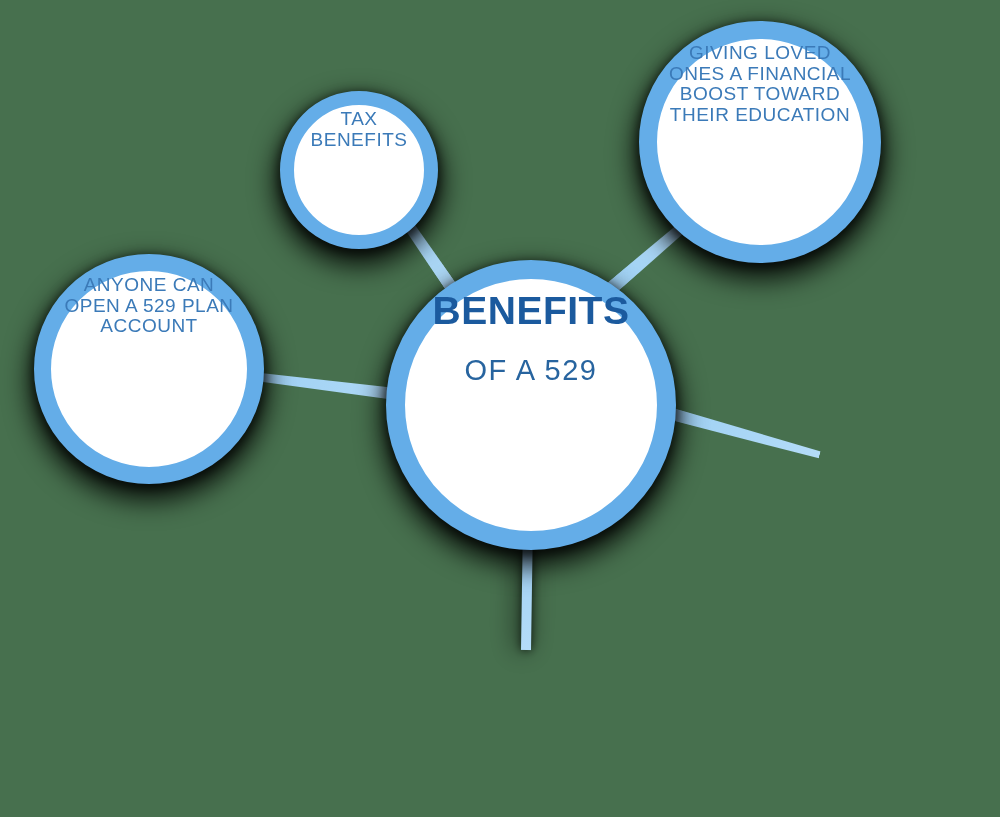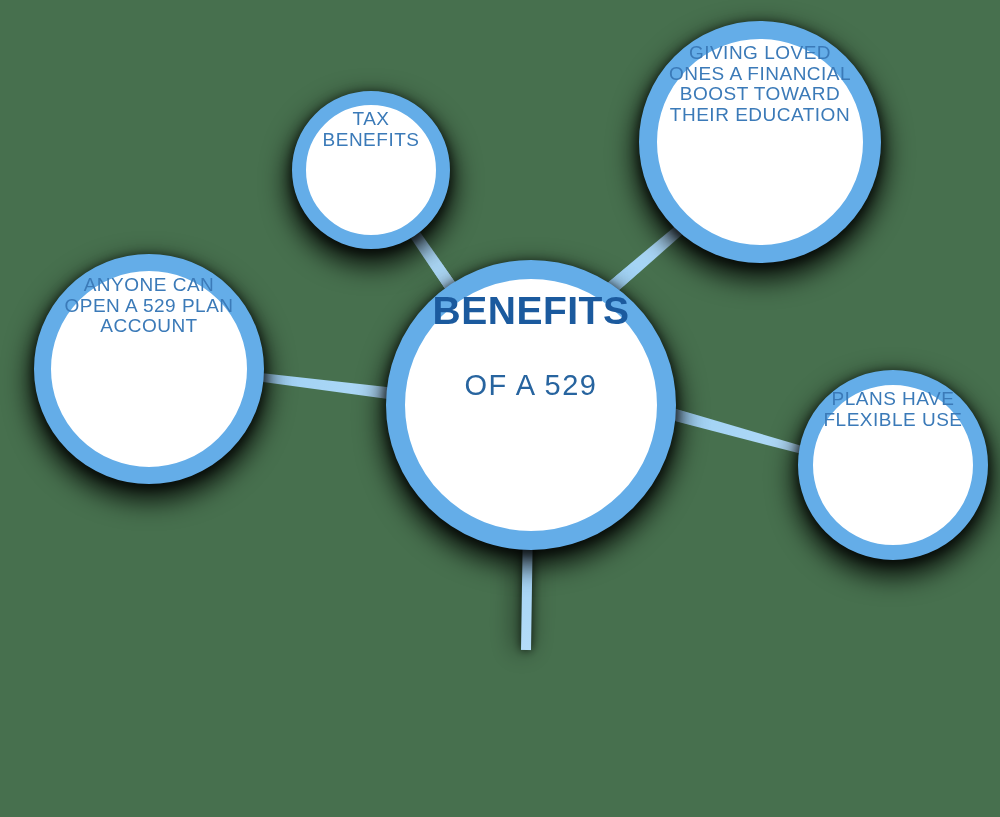--- a/index.html
+++ b/index.html
@@ -56,40 +56,40 @@
     white-space:pre-line;
     color:var(--node-text-color);
     font-size:19px;
     line-height:1.08;
     letter-spacing:0.5px;
     font-weight:400;
     padding:4px;
   }
   .n-center{left:386px;top:260px;width:290px;height:290px;border-width:19px;}
   .n-center .label{transform:translateY(-14px);}
-  .n-tax{left:292px;top:91px;width:158px;height:158px;border-width:14px;}
+  .n-tax{left:280px;top:91px;width:158px;height:158px;border-width:14px;}
   .n-giving{left:639px;top:21px;width:242px;height:242px;border-width:18px;}
   .n-anyone{left:34px;top:254px;width:230px;height:230px;border-width:17px;}
   .n-plans{left:798px;top:370px;width:190px;height:190px;border-width:15px;}
   .n-most{left:439px;top:624px;width:180px;height:180px;border-width:15px;}
 
   .center-title{
     display:block;
     font-size:39px;
     font-weight:700;
     color:var(--center-title-color);
     letter-spacing:0.5px;
   }
   .center-subtitle{
     display:block;
     font-size:29px;
     font-weight:400;
     color:var(--center-subtitle-color);
     letter-spacing:1.5px;
-    margin-top:18px;
+    margin-top:3px;
   }
 </style>
 </head>
 <body>
 
 <div class="canvas">
 
   <div class="connector c-left"></div>
   <div class="connector c-tax"></div>
   <div class="connector c-giving"></div>
@@ -114,19 +114,15 @@
 BOOST TOWARD
 THEIR EDUCATION</div>
   </div>
 
   <div class="node n-anyone">
     <div class="label">ANYONE CAN
 OPEN A 529 PLAN
 ACCOUNT</div>
   </div>
 
-  <div class="node n-plans">
-    <div class="label">PLANS HAVE
-FLEXIBLE USE</div>
-  </div>
 
 
 </div>
 
 </body></html>

